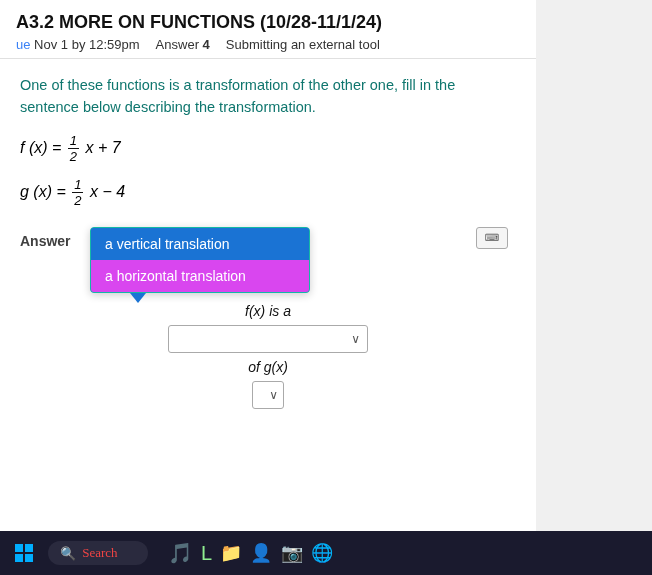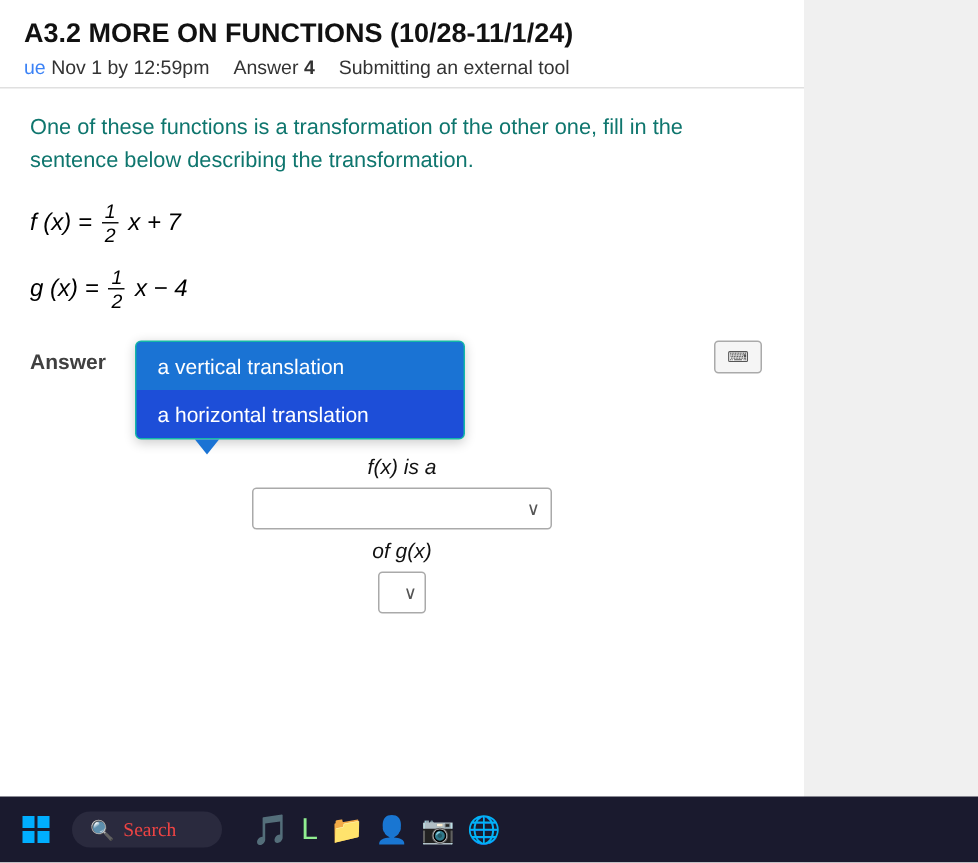--- a/index.html
+++ b/index.html
@@ -131,21 +131,21 @@
       min-width: 220px;
       overflow: hidden;
       box-shadow: 0 2px 8px rgba(0,0,0,0.2);
     }
 
     .dropdown-item {
       padding: 8px 14px;
       font-size: 14px;
       color: white;
       cursor: pointer;
-      background: #1d4ed8;
+      background: #d946ef;
     }
 
     .dropdown-item.selected {
       background: #1a73d4;
     }
 
     
     .fx-row {
       display: flex;
       align-items: center;

